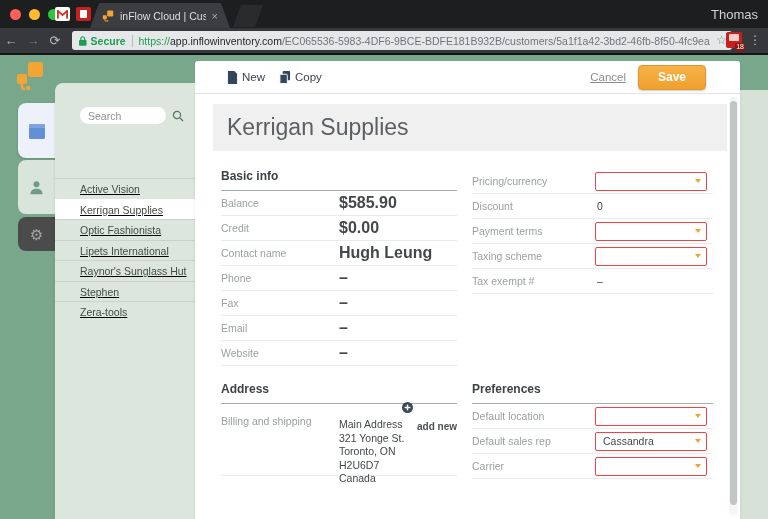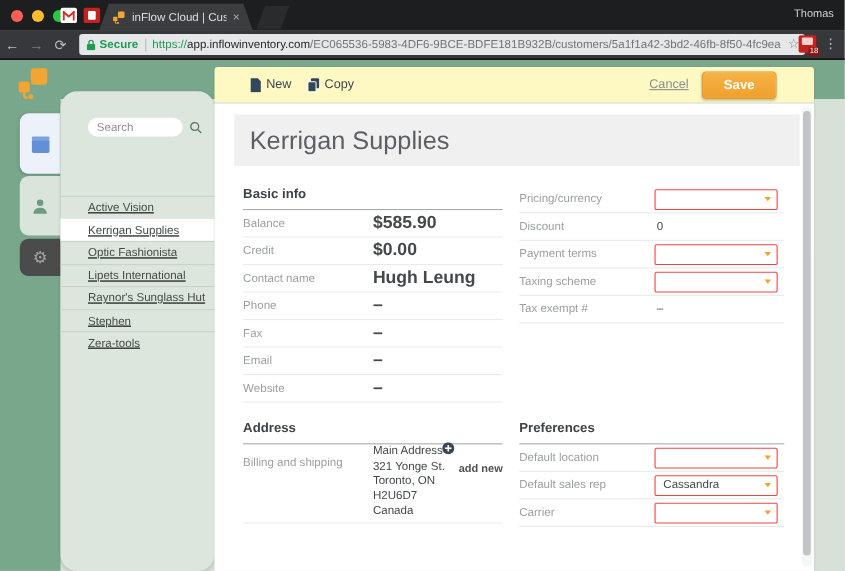--- a/index.html
+++ b/index.html
@@ -15,21 +15,21 @@
   .pin1 { left:55px; background:#fefefe; display:flex; align-items:center; justify-content:center; }
   .pin2 { left:76px; background:#c5221f; }
   .pin2 .mark { position:absolute; left:4px; top:3px; width:7px; height:8px; background:#fff; border-radius:1px; }
   .tab { position:absolute; left:90px; top:3px; width:140px; height:25px; background:#3b3d40;
          clip-path:polygon(9px 0, calc(100% - 9px) 0, 100% 100%, 0 100%);
          display:flex; align-items:center; padding:0 12px; gap:6px; }
   .tab-title { font-size:10.5px; color:#dcdee0; white-space:nowrap; overflow:hidden; flex:1; }
   .tab-close { font-size:11px; color:#a5a8ab; cursor:default; }
   .newtab-btn { position:absolute; left:233px; top:5px; width:30px; height:22px; background:#2a2b2d;
          clip-path:polygon(8px 0, 100% 0, calc(100% - 8px) 100%, 0 100%); }
-  .profile-name { position:absolute; right:10px; top:7px; font-size:10px; color:#cfd1d3;margin-left:12px; }
+  .profile-name { position:absolute; right:10px; top:7px; font-size:13px; color:#cfd1d3;margin-left:12px; }
 
   .urlbar { position:absolute; left:0; top:28px; width:768px; height:27px; background:#36383b; border-bottom:2px solid #141414; display:flex; align-items:center; }
   .navbtn { font-size:13px; width:22px; text-align:center; color:#b8babd; }
   .navbtn.fwd { color:#77797c; }
   .omnibox { position:relative; margin-left:6px; width:660px; height:19px; background:#e6e7e9; border-radius:3px; display:flex; align-items:center; padding:0 22px 0 7px; }
   .lock-icon { width:8px; height:10px; margin-right:4px; }
   .secure { font-size:10.5px; color:#1f9d55; font-weight:bold; margin-right:6px; }
   .om-sep { width:1px; height:12px; background:#b9bbbd; margin-right:6px; }
   .url { font-size:10.5px; white-space:nowrap; overflow:hidden; }
   .url .scheme { color:#1f9d55; }
@@ -47,31 +47,31 @@
   .greenrail { position:absolute; left:0; top:0; width:55px; height:464px; background:#79a78c; }
 
   .logo { position:absolute; left:15px; top:6px; width:30px; height:30px; }
 
   .side-tab { position:absolute; left:18px; width:37px; border-radius:8px 0 0 8px; display:flex; align-items:center; justify-content:center; }
   .tab-inv { top:48px; height:55px; background:#edf1f9; box-shadow:0 1px 3px rgba(0,0,0,.15); }
   .tab-cust { top:105px; height:54px; background:#d9e4db; }
   .tab-set { top:162px; height:34px; background:#4b4b4b; }
   .gear-glyph { font-size:15px; color:#a3a3a3; line-height:1; }
 
-  .list-panel { position:absolute; left:55px; top:28px; width:140px; height:436px; background:#dce6dd; border-top-left-radius:8px; box-shadow:0 1px 3px rgba(0,0,0,.12);border-radius:15px; }
+  .list-panel { position:absolute; left:55px; top:28px; width:140px; height:436px; background:#dce6dd; border-top-left-radius:8px; box-shadow:0 1px 3px rgba(0,0,0,.12); }
   .searchrow { position:absolute; left:25px; top:24px; width:105px; height:17px; display:flex; align-items:center; }
   .search-pill { width:86px; height:17px; background:#fff; border-radius:9px; border:none; outline:none; font-size:10.5px; color:#6d6d6d; padding:0 8px; font-family:"Liberation Sans",sans-serif; }
   .search-pill::placeholder { color:#8f8f8f; }
   .search-glyph { margin-left:6px; }
   .cust-list { position:absolute; left:0; top:95px; width:140px;text-decoration:underline; }
   .cust-item { height:20.5px; line-height:20.5px; padding-left:25px; font-size:10.5px; color:#414d46; border-top:1px solid #c8d3c9; white-space:nowrap; overflow:hidden; }
   .cust-item.selected { background:#ffffff; border-top-color:#fff; }
 
   
-  .actionbar { position:absolute; left:195px; top:6px; width:545px; height:33px; background:#fef9c3; border-radius:3px 3px 0 0; border-bottom:1px solid #e6e6e6; box-shadow:0 1px 2px rgba(0,0,0,.10); display:flex; align-items:center; }
+  .actionbar { position:absolute; left:195px; top:6px; width:545px; height:33px; background:#ffffff; border-radius:3px 3px 0 0; border-bottom:1px solid #e6e6e6; box-shadow:0 1px 2px rgba(0,0,0,.10); display:flex; align-items:center; }
   .act-btn { display:flex; align-items:center; gap:4px; font-size:11.5px; color:#3c4652; margin-left:14px; }
   .act-btn:first-child { margin-left:32px; }
   .cancel-link { margin-left:auto; font-size:11.5px; color:#8a8d8f; text-decoration:underline; }
   .save-btn { margin:0 34px 0 12px; width:68px; height:25px; background:linear-gradient(#f7b246,#efa02e); border:1px solid #e2932a; border-radius:4px; color:#fff; font-size:12px; font-weight:bold; text-align:center; line-height:23px; box-shadow:0 1px 2px rgba(0,0,0,.2); }
 
   
   .content-card { position:absolute; left:195px; top:39px; width:545px; height:425px; background:#fff; box-shadow:0 1px 3px rgba(0,0,0,.10); }
   .v-scrollbar { position:absolute; right:2px; top:3px; width:9px; height:418px; background:#f6f6f6; border-radius:4px; }
   .v-thumb { position:absolute; left:1px; top:4px; width:7px; height:404px; background:#c2c5c6; border-radius:4px; }
 
@@ -91,21 +91,21 @@
   .fvalue { position:absolute; left:118px; font-size:16px; color:#43484b;font-weight:bold; }
   .rvalue { position:absolute; left:125px; font-size:10.5px; color:#43484b; }
 
   .dropdown { position:absolute; left:123px; width:112px; height:19px; background:#fff; border:1px solid #ef4444; border-radius:2px; display:flex; align-items:center; }
   .dd-val { font-size:10.5px; color:#45494c; padding-left:7px; flex:1; }
   .dd-caret { width:0; height:0; border-left:3.5px solid transparent; border-right:3.5px solid transparent; border-top:4.5px solid #f0a233; margin-right:5px; }
 
   .sec2 { position:absolute; top:213px; width:100%; }
   .addr-row { border-bottom:1px solid #e9ebeb; position:relative; min-height:72px; padding:7px 0 6px; }
   .addr-label { font-size:10.5px; color:#9aa0a2; }
-  .addr-lines { position:absolute; left:118px; top:0; }
+  .addr-lines { position:absolute; left:118px; top:14px; }
   .addr-line { font-size:10.5px; color:#43484b; line-height:13.5px; }
 
   svg { display:block; }
 </style>
 </head>
 <body>
 
 <div class="tabstrip">
   <div class="lights">
     <span class="light r"></span>

